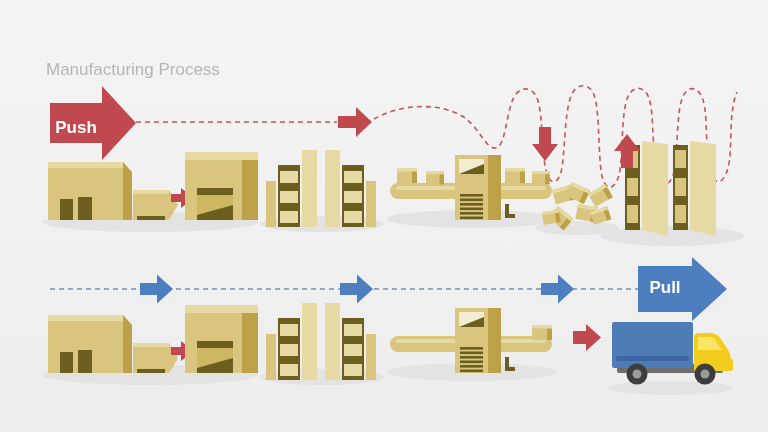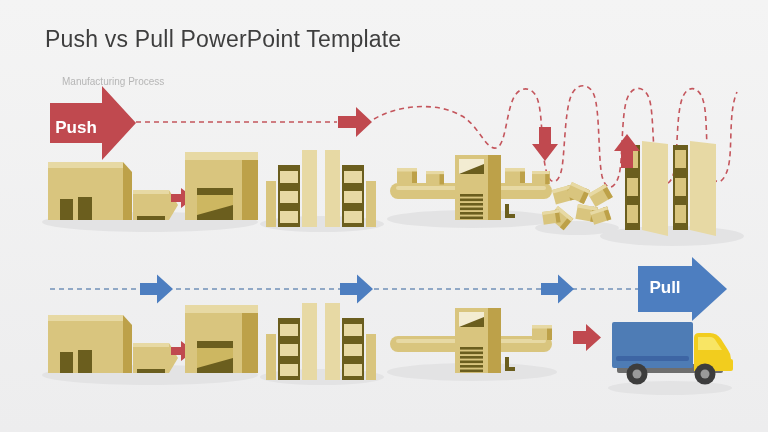--- a/index.html
+++ b/index.html
@@ -7,22 +7,22 @@
     width:768px;height:432px;overflow:hidden;position:relative;
     background:linear-gradient(180deg,var(--background-top,#f4f4f4),var(--background-bottom,#ededee));
     font-family:"Liberation Sans",sans-serif;
   }
   .slide{position:absolute;inset:0;}
   .title{
     position:absolute;left:45px;top:26px;margin:0;
     font-size:23px;font-weight:400;color:var(--title,#3e3e3e);letter-spacing:.2px;
   }
   .subtitle{
-    position:absolute;left:46px;top:60px;margin:16px;
-    font-size:10px;color:var(--subtitle,#b6b6b6);
+    position:absolute;left:46px;top:60px;margin:0;
+    font-size:17px;color:var(--subtitle,#b6b6b6);
   }
   svg.scene{position:absolute;left:0;top:0;}
   .tan{fill:var(--tan,#d9c57e);}
   .tanl{fill:var(--tan-light,#e7d9a4);}
   .tand{fill:var(--tan-dark,#bda149);}
   .olive{fill:var(--olive,#6b5e1e);}
   .doortan{fill:var(--door-tan,#cdb761);}
   .red{fill:var(--red,#c0494f);}
   .blue{fill:var(--blue,#4d7ec0);}
   .shadow{fill:var(--shadow,#e3e3e4);}
@@ -38,21 +38,20 @@
   .cabwin{fill:var(--window-yellow,#f8e564);}
   .chassis{fill:var(--chassis-gray,#6e6e6e);}
   .wheel{fill:var(--wheel-dark,#3d3d3d);}
   .hub{fill:var(--wheel-hub,#9a9a9a);}
   .opening{fill:#f3ecd2;}
 </style>
 </head>
 <body>
 
 <div class="slide">
-  <h1 class="title">Push vs Pull PowerPoint Template</h1>
   <p class="subtitle">Manufacturing Process</p>
 
   <svg class="scene" width="768" height="432" viewBox="0 0 768 432">
     <defs>
 
       <g id="cbox">
         <rect x="0" y="0" width="20" height="15" class="tan"></rect>
         <rect x="15" y="0" width="5" height="15" class="tand"></rect>
         <rect x="0" y="0" width="20" height="3.5" class="tanl"></rect>
       </g>

